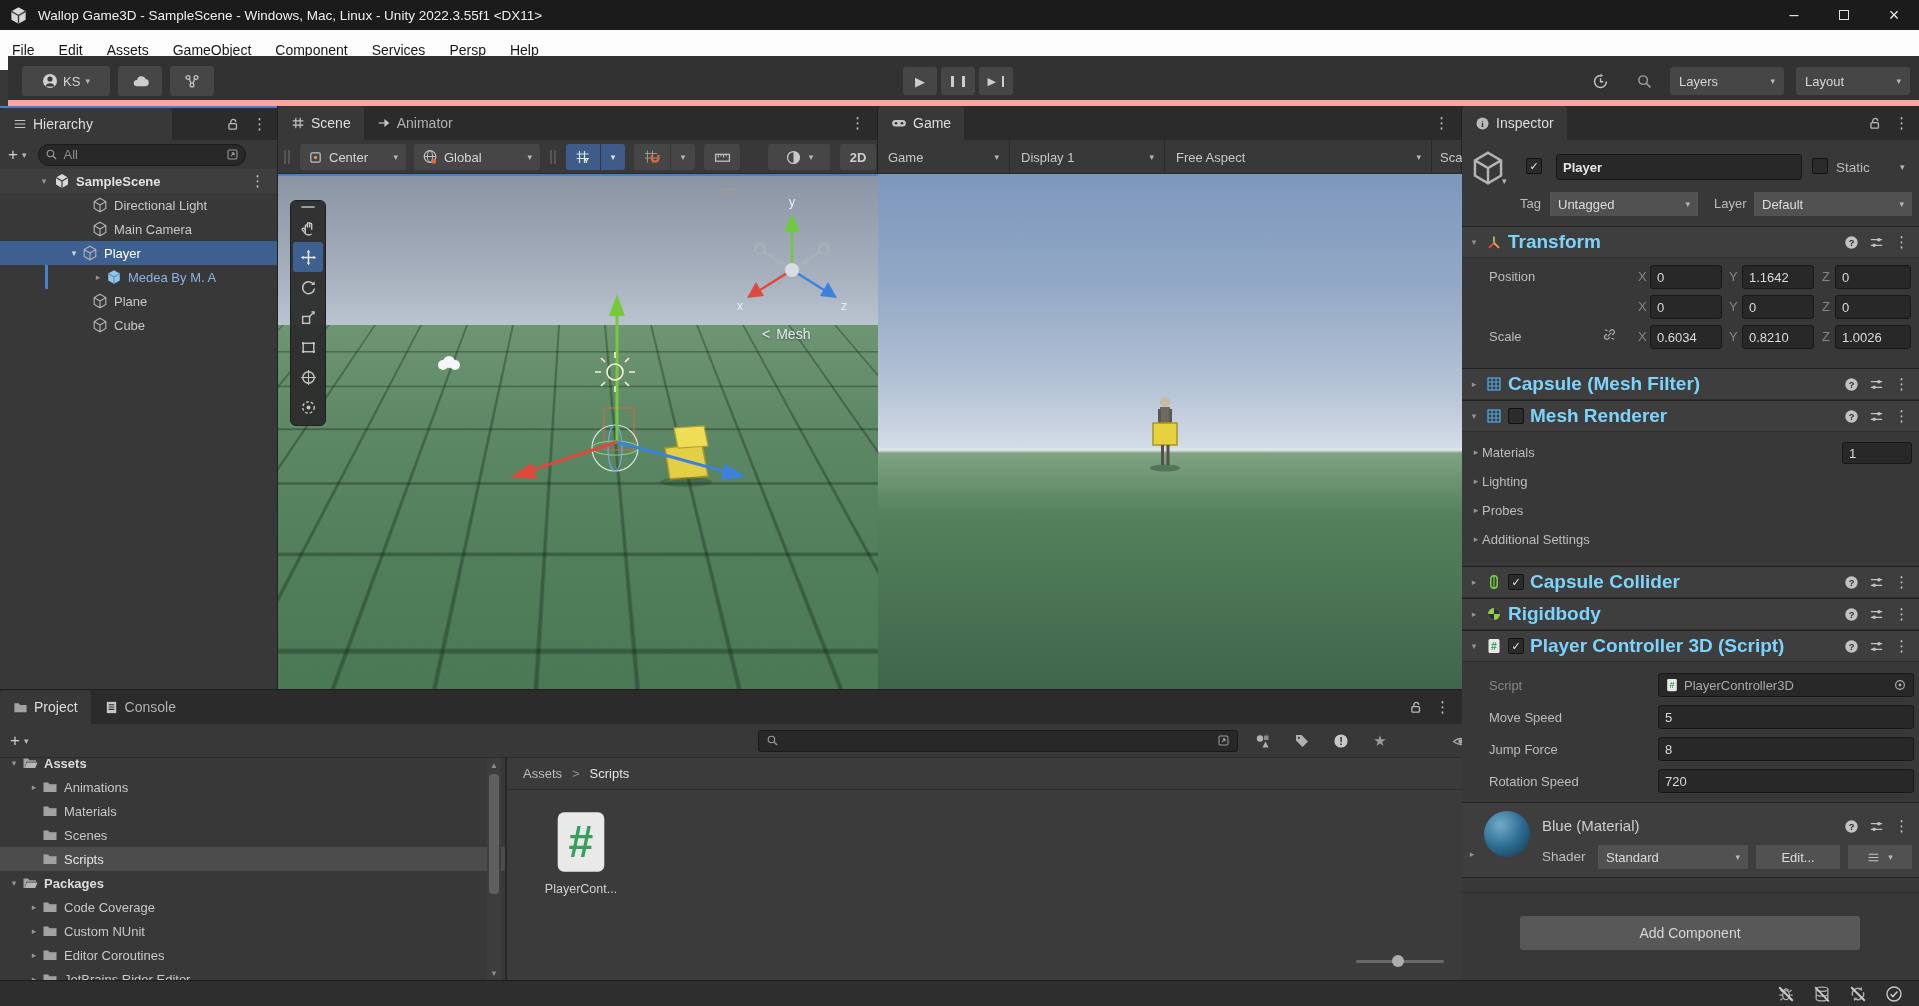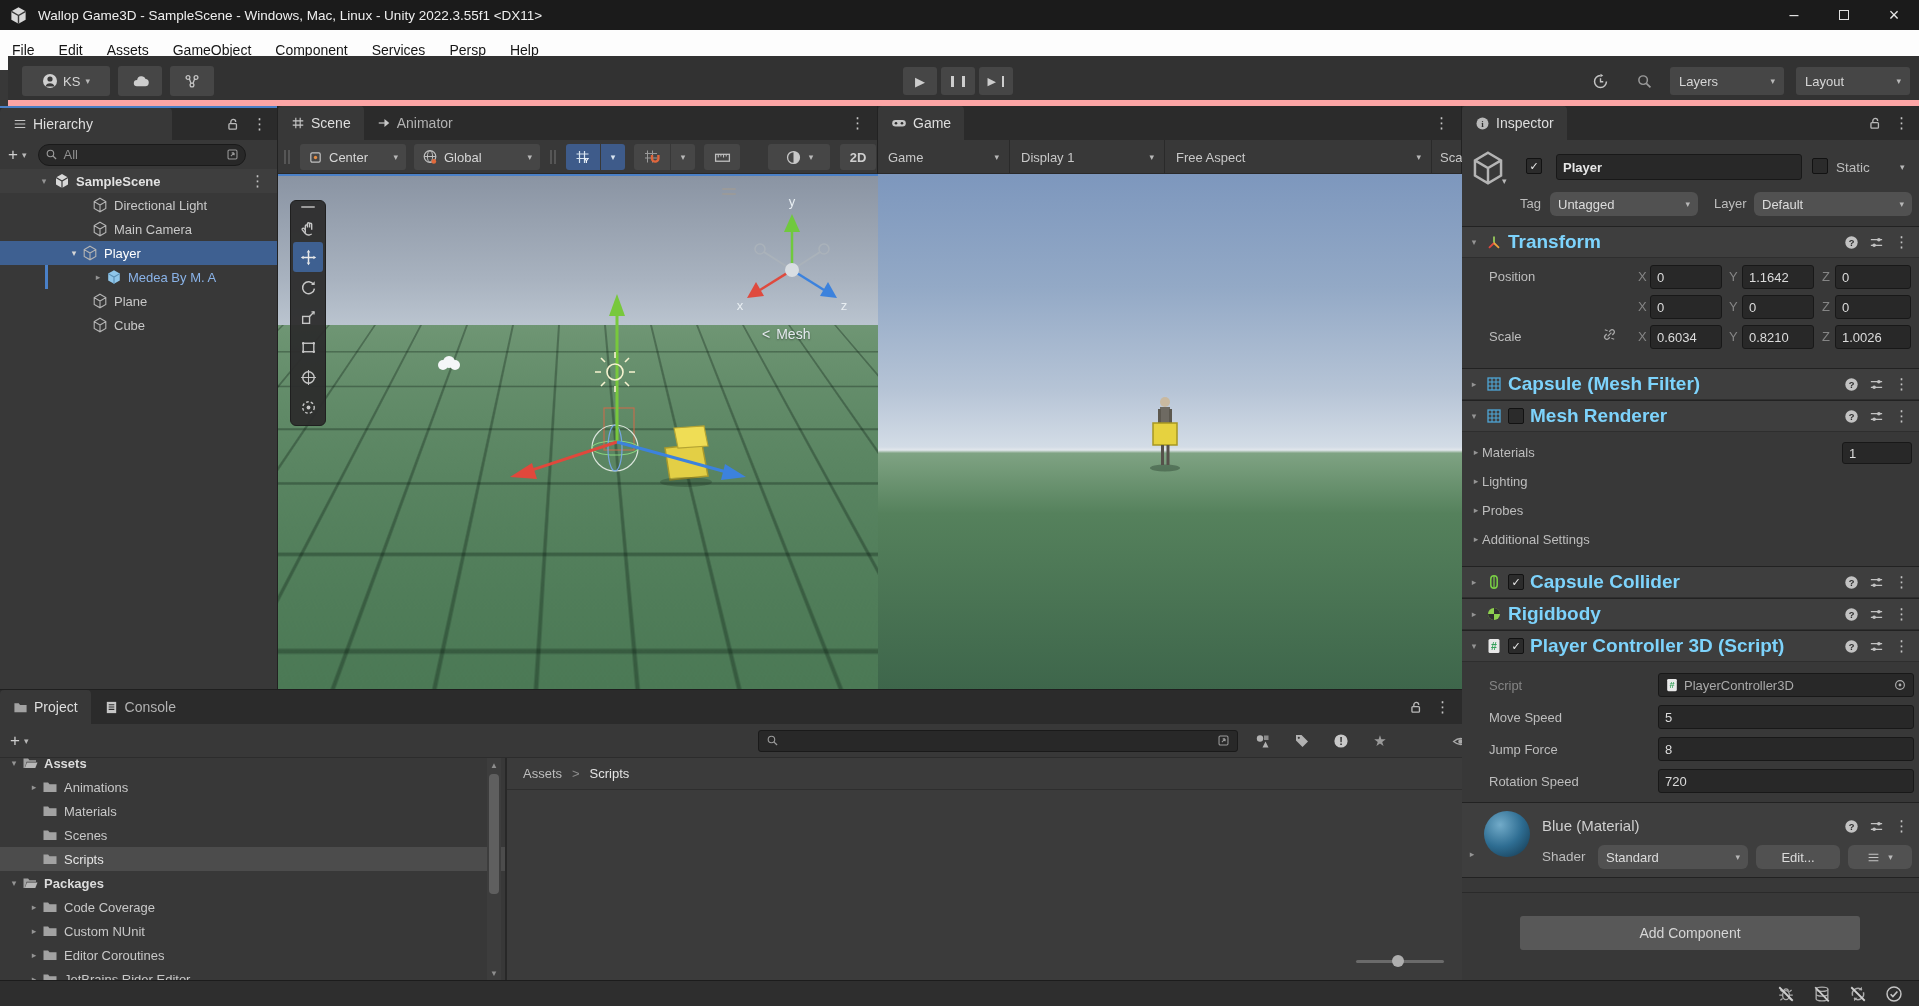--- a/index.html
+++ b/index.html
@@ -22,21 +22,21 @@
   .tab{display:flex;align-items:center;gap:6px;padding:0 13px;color:#b2b2b2;font-size:14px}
   .tab.active{background:#383838;color:#dedede;border-radius:4px 4px 0 0}
   .dd9{font-size:9px;color:#b8b8b8}
   .fold{font-size:9px;color:#949494;width:12px;text-align:center;flex:none}
   .kebab{color:#c4c4c4;font-size:15px;letter-spacing:0}
   .srch{background:#282828;border:1px solid #1a1a1a;border-radius:11px;display:flex;align-items:center;height:22px;color:#8f8f8f}
   .srch input{background:transparent;border:0;outline:0;color:#cfcfcf;font-family:inherit;font-size:13px;width:100%}
   .srch input::placeholder{color:#8f8f8f}
   .trow{position:absolute;left:0;height:24px;display:flex;align-items:center;white-space:nowrap}
   .field{background:#282828;border:1px solid #181818;border-radius:3px;height:24px;display:flex;align-items:center;padding:0 6px;color:#dcdcdc;white-space:nowrap;overflow:hidden}
-  .ddb{background:#515151;border-radius:6px;height:24px;display:flex;align-items:center;padding:0 8px;color:#dcdcdc;justify-content:space-between}
+  .ddb{background:#515151;border-radius:0;height:24px;display:flex;align-items:center;padding:0 8px;color:#dcdcdc;justify-content:space-between}
   .chk{width:16px;height:16px;background:#2b2b2b;border:1px solid #121212;border-radius:2px;display:flex;align-items:center;justify-content:center;font-size:11px;color:#ececec;flex:none}
   .comph{position:absolute;left:0;width:100%;height:32px;background:#3e3e3e;border-top:1px solid #222;border-bottom:1px solid #2e2e2e;display:flex;align-items:center;gap:6px;padding:0 6px}
   .comph b{font-size:19px;color:#7dd3fc}
   .hbtns{margin-left:auto;display:flex;align-items:center;gap:10px;padding-right:4px}
   .lbl{color:#bdbdbd}
   .dis{color:#858585}
   .scn-ground{position:absolute;left:-30%;top:29%;width:160%;height:170%;transform-origin:50% 0;
     transform:perspective(430px) rotateX(55deg);
     background:repeating-linear-gradient(90deg,rgba(5,20,12,.30) 0 2px,transparent 2px 46px),
                repeating-linear-gradient(0deg,rgba(5,20,12,.30) 0 2px,transparent 2px 46px),
@@ -1032,20 +1032,26 @@
       <div style="position:absolute;bottom:3px;width:100%;text-align:center;font-size:8px;color:#8e8e8e">▼</div>
     </div>
     <div class="ab" style="left:505px;top:68px;width:2px;height:223px;background:#282828"></div>
 
     <div class="ab" style="left:507px;top:68px;width:955px;height:223px;background:#3b3b3b">
       <div class="ab fx" style="left:0;top:0;width:100%;height:32px;border-bottom:1px solid #2e2e2e;padding-left:16px;gap:10px">
         <span style="color:#bdbdbd">Assets</span>
         <span style="color:#8d8d8d">&gt;</span>
         <span style="color:#e4e4e4">Scripts</span>
       </div>
+      <div class="ab" style="left:24px;top:48px;width:100px;text-align:center">
+        <svg class="ic" style="margin:0 auto" width="68" height="72" viewBox="0 0 16 17">
+            <use href="#s-script"></use>
+          </svg>
+        <div style="margin-top:4px;font-size:12.5px;color:#d0d0d0;white-space:nowrap">PlayerCont...</div>
+      </div>
 
       <div class="ab" style="left:849px;top:202px;width:88px;height:3px;background:#6a6a6a;border-radius:2px">
         <div style="position:absolute;left:36px;top:-5px;width:12px;height:12px;border-radius:50%;background:#aeaeae"></div>
       </div>
     </div>
   </div>
 
   <div class="ab fx" style="left:0;top:980px;width:1919px;height:26px;background:#2e2e2e;border-top:1px solid #1c1c1c;justify-content:flex-end;gap:18px;padding-right:16px">
     <svg class="ic" width="18" height="18">
         <use href="#s-bugoff"></use>

